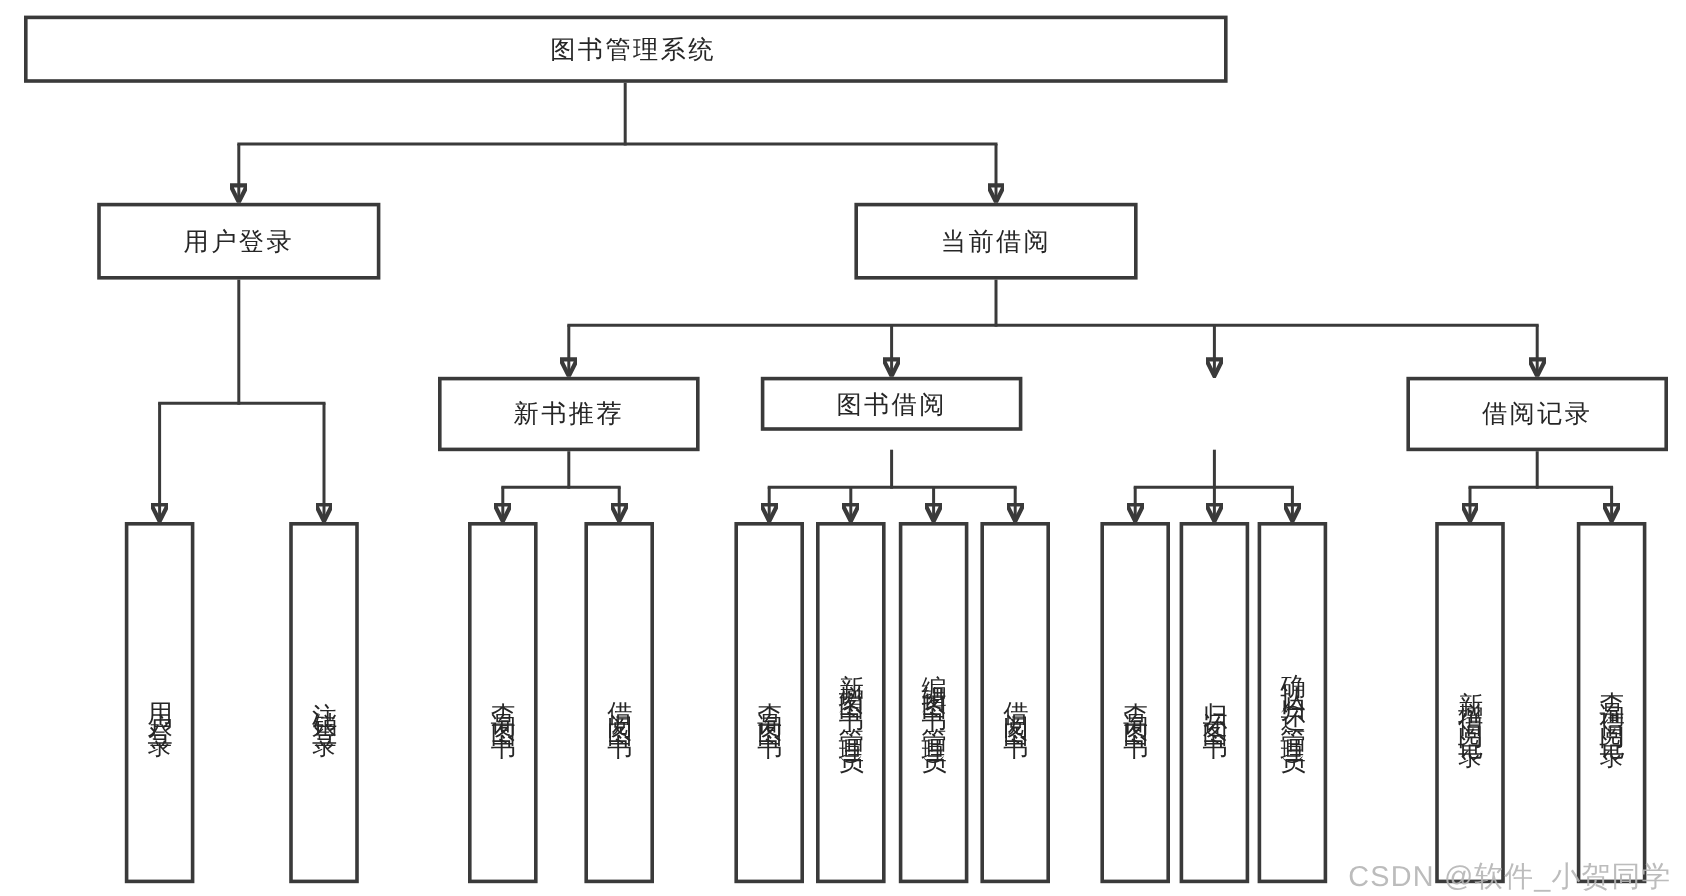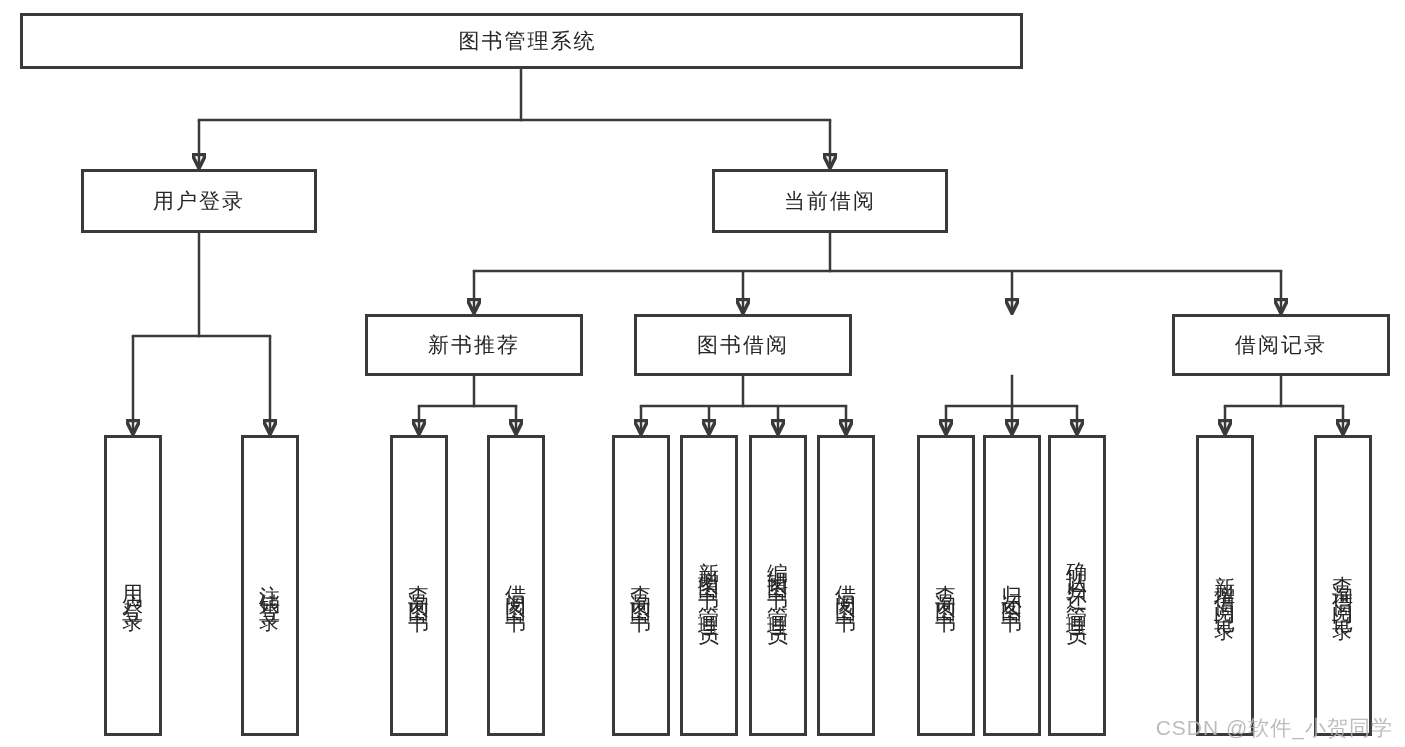--- a/index.html
+++ b/index.html
@@ -17,21 +17,21 @@
     display:flex; align-items:center; justify-content:center;
     color:#262626;
   }
   .node .h-label { font-size:21px; letter-spacing:2px; white-space:nowrap; }
   .node .v-label {
     writing-mode:vertical-rl; text-orientation:mixed;
     font-size:21px; letter-spacing:9px; line-height:1; white-space:nowrap;
   }
   .watermark {
     position:absolute; right:12px; top:714px; z-index:3;
-    font-size:21px; color:#b5b5b5; opacity:0.9; letter-spacing:1px;
+    font-size:24px; color:#b5b5b5; opacity:0.9; letter-spacing:1px;
     white-space:nowrap;
   }
 </style>
 </head>
 <body>
 
 <div style="position:absolute;left:0;top:0;width:1405px;height:747px;">
 
   <svg class="connectors" width="1405" height="747" viewBox="0 0 1405 747">
     <defs>
@@ -88,21 +88,21 @@
   <div class="node" style="left:81px;top:169px;width:236px;height:64px;">
     <span class="h-label">用户登录</span>
   </div>
   <div class="node" style="left:712px;top:169px;width:236px;height:64px;">
     <span class="h-label">当前借阅</span>
   </div>
 
   <div class="node" style="left:365px;top:314px;width:218px;height:62px;">
     <span class="h-label">新书推荐</span>
   </div>
-  <div class="node" style="left:634px;top:314px;width:218px;height:62px;">
+  <div class="node" style="left:634px;top:314px;width:218px;height:45px;">
     <span class="h-label">图书借阅</span>
   </div>
   <div class="node" style="left:1172px;top:314px;width:218px;height:62px;">
     <span class="h-label">借阅记录</span>
   </div>
 
   <div class="node" style="left:104px;top:435px;width:58px;height:301px;">
     <span class="v-label">用户登录</span>
   </div>
   <div class="node" style="left:241px;top:435px;width:58px;height:301px;">

